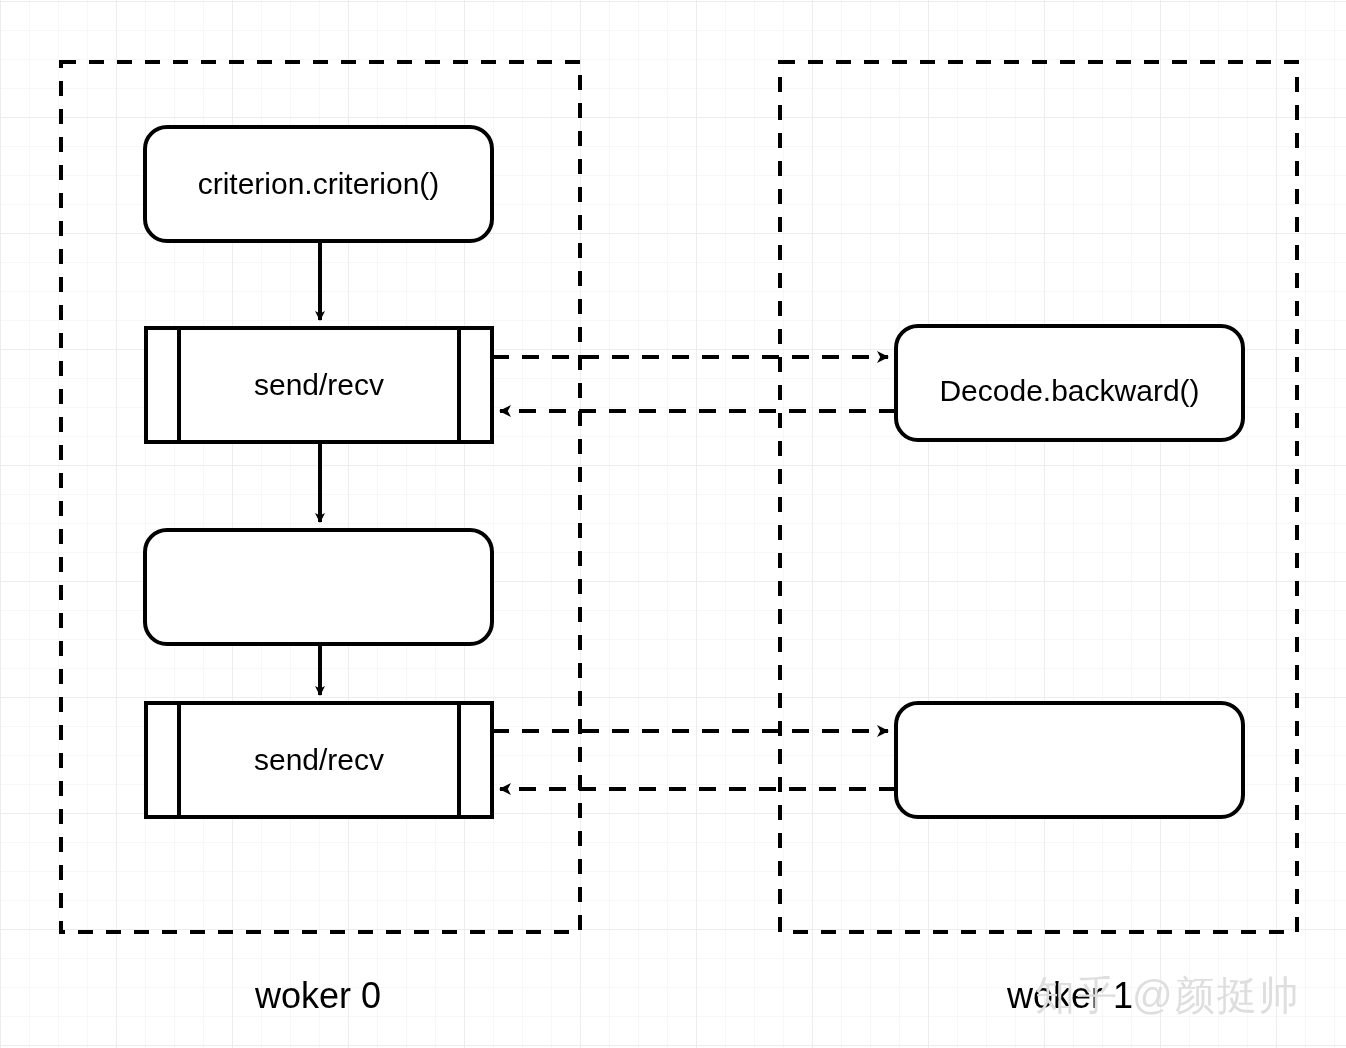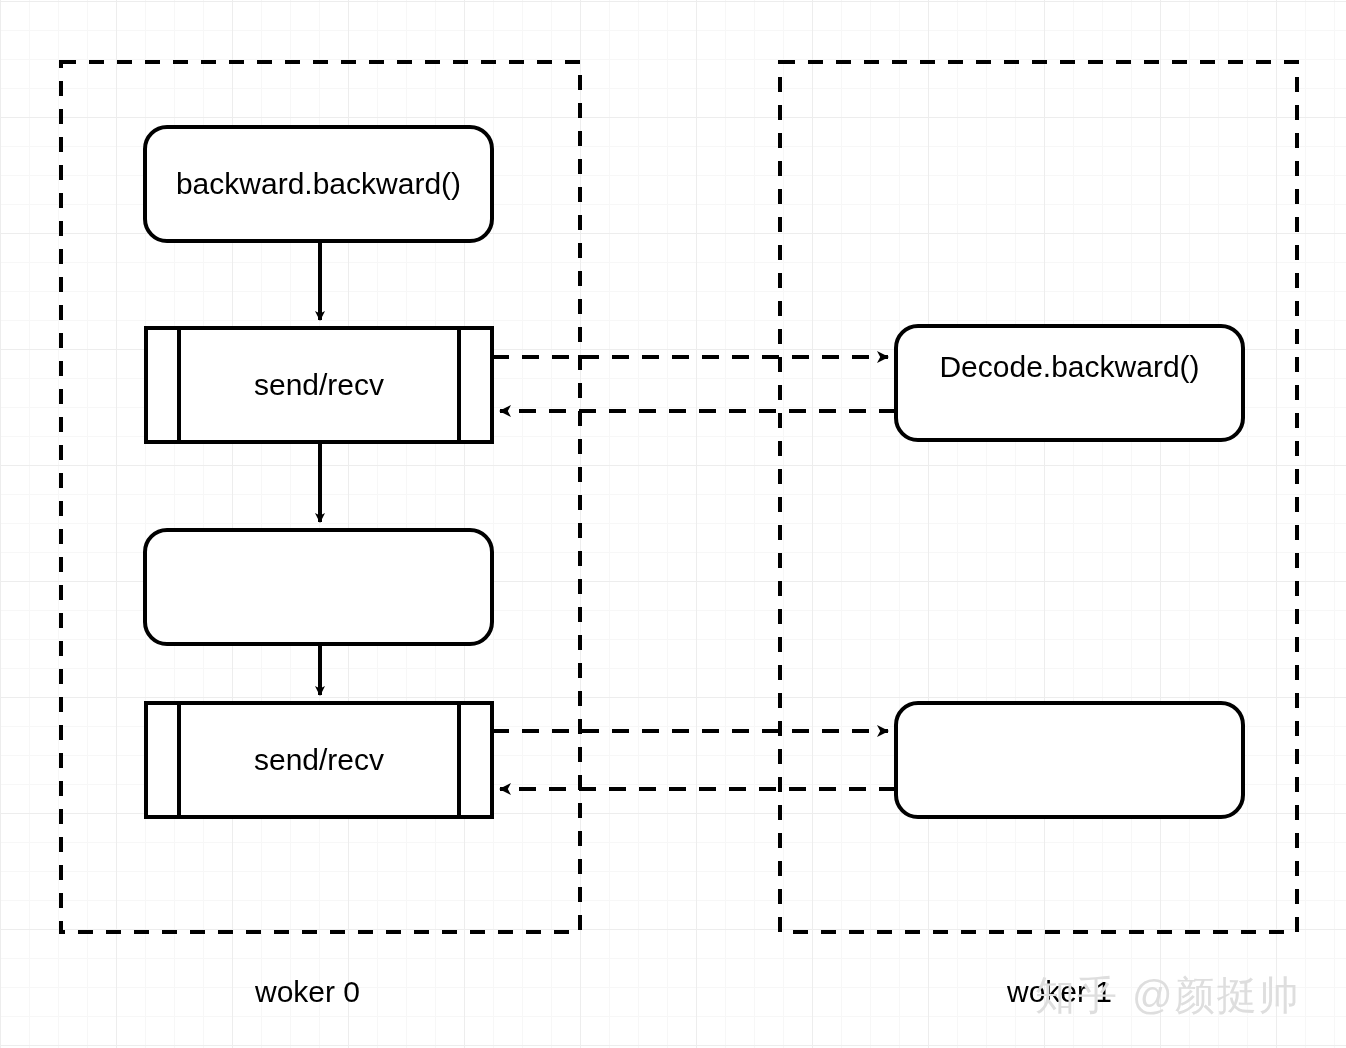--- a/index.html
+++ b/index.html
@@ -42,21 +42,21 @@
     justify-content: center;
     font-family: "Liberation Sans", sans-serif;
     font-size: 30px;
     color: #000000;
     white-space: nowrap;
     pointer-events: none;
   }
   .lane-label {
     position: absolute;
     font-family: "Liberation Sans", sans-serif;
-    font-size: 30px;
+    font-size: 36px;
     color: #000000;
     white-space: nowrap;
   }
   .watermark {
     position: absolute;
     font-family: "Liberation Sans", sans-serif;
     font-size: 40px;
     color: #dedede;
     letter-spacing: 2px;
     white-space: nowrap;
@@ -130,28 +130,28 @@
 
     <g>
       <rect x="896" y="326" width="347" height="114" rx="22" ry="22" fill="#ffffff" stroke="#000000" stroke-width="4"></rect>
     </g>
 
     <g>
       <rect x="896" y="703" width="347" height="114" rx="22" ry="22" fill="#ffffff" stroke="#000000" stroke-width="4"></rect>
     </g>
   </svg>
 
-  <div class="node-label" style="left:145px; top:127px; width:347px; height:114px;">backward.backward()</div>
+  <div class="node-label" style="left:145px; top:127px; width:347px; height:114px;">criterion.criterion()</div>
 
   <div class="node-label" style="left:146px; top:328px; width:346px; height:114px;">send/recv</div>
 
 
   <div class="node-label" style="left:146px; top:703px; width:346px; height:114px;">send/recv</div>
 
-  <div class="node-label" style="left:896px; top:310px; width:347px; height:114px;">Decode.backward()</div>
+  <div class="node-label" style="left:896px; top:334px; width:347px; height:114px;">Decode.backward()</div>
 
 
   <div class="lane-label" style="left:255px; top:975px;">woker 0</div>
 
   <div class="lane-label" style="left:1007px; top:975px;">woker 1</div>
 
   <div class="watermark" style="left:1035px; top:968px;">知乎 @颜挺帅</div>
 
 </div>
 

